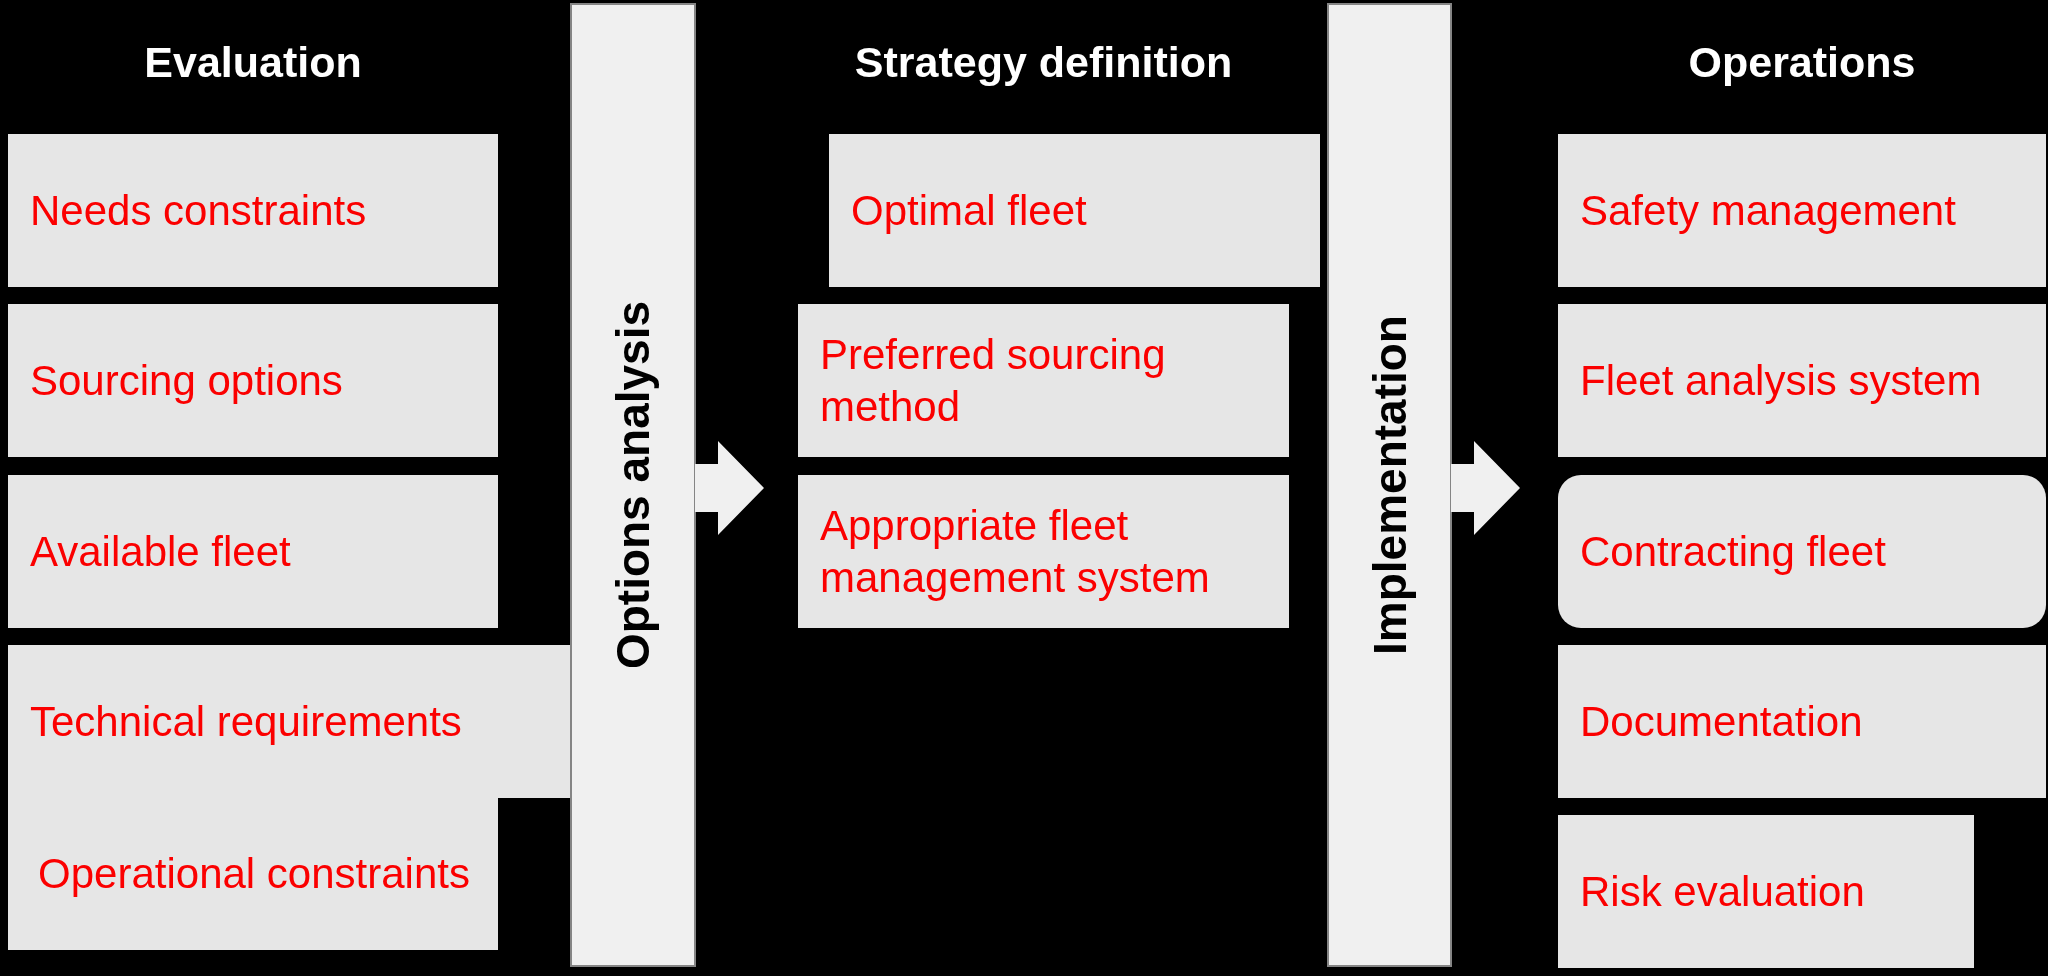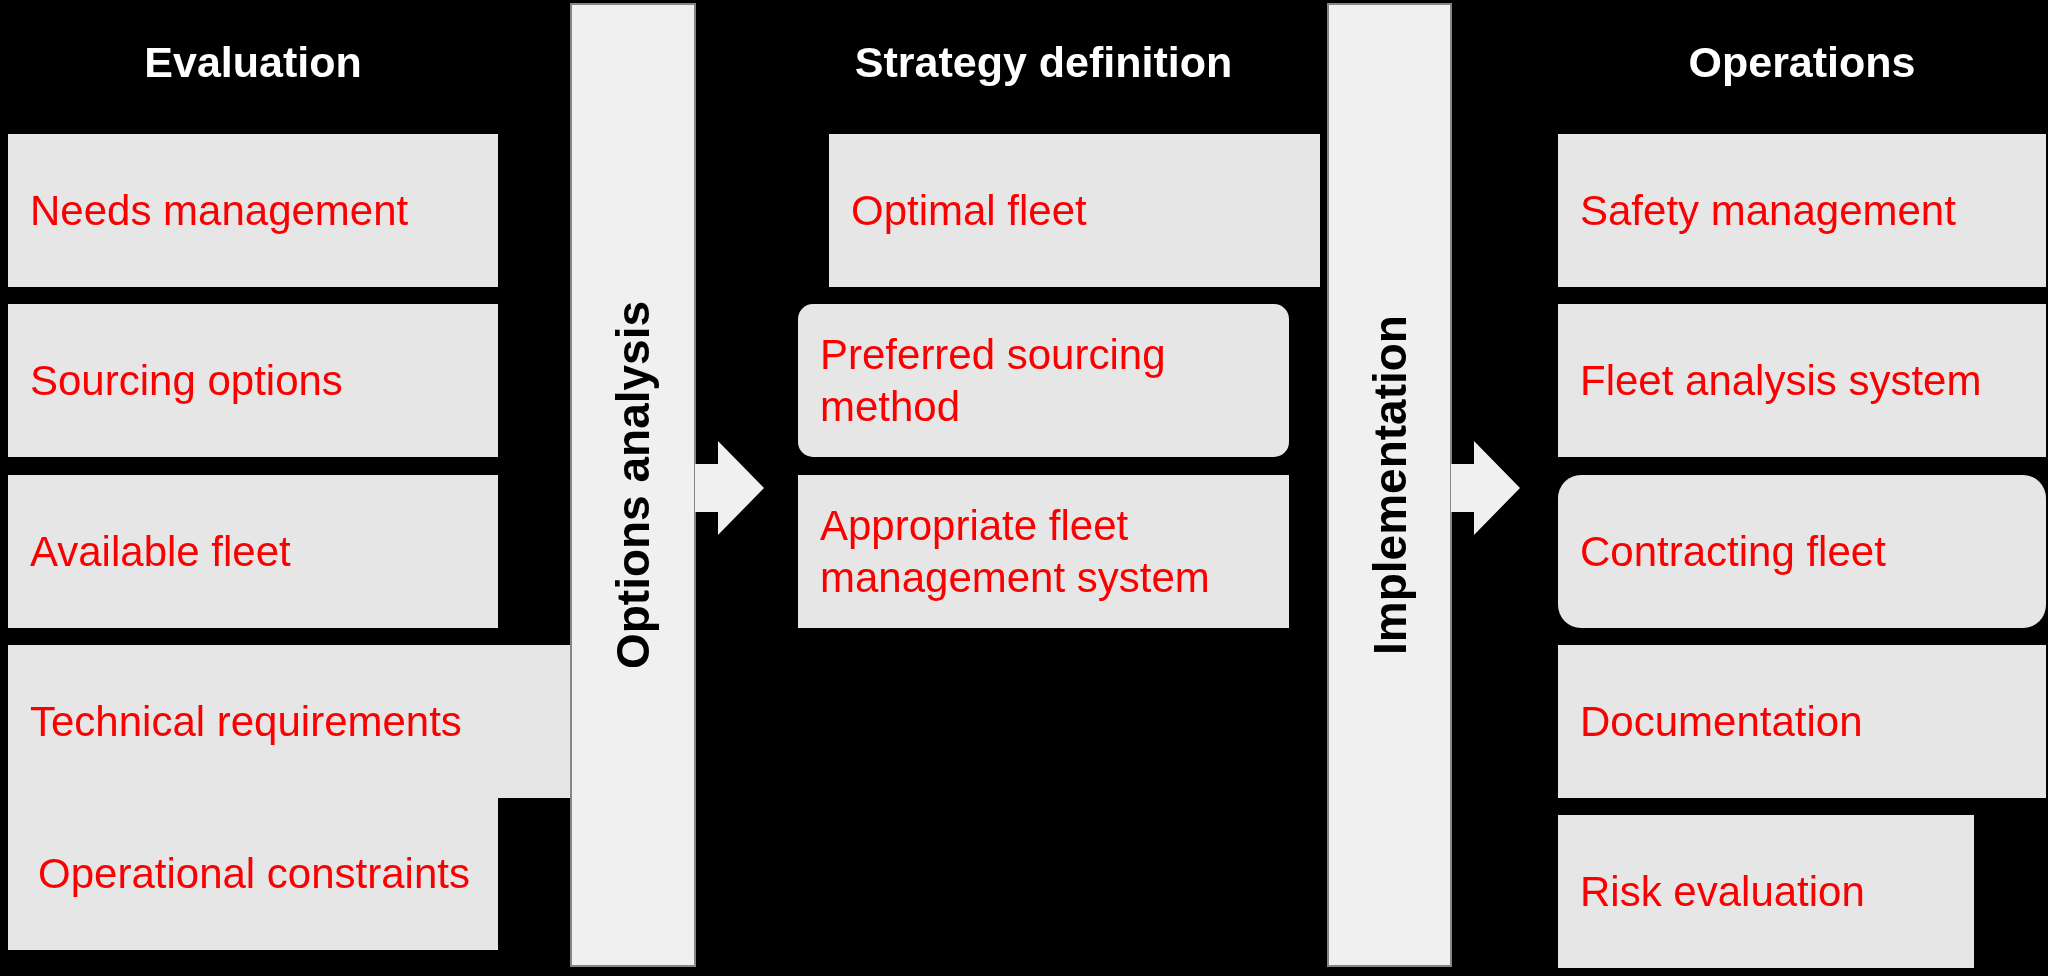--- a/index.html
+++ b/index.html
@@ -67,21 +67,21 @@
 </head>
 <body>
 
 <div class="canvas">
 
   <div class="hdr" style="left:8px; width:490px;">Evaluation</div>
   <div class="hdr" style="left:798px; width:491px;">Strategy definition</div>
   <div class="hdr" style="left:1558px; width:488px;">Operations</div>
 
   <div class="box" style="left:8px; top:134px; width:490px;">
-    <span>Needs management</span>
+    <span>Needs constraints</span>
   </div>
   <div class="box" style="left:8px; top:304px; width:490px;">
     <span>Sourcing options</span>
   </div>
   <div class="box" style="left:8px; top:475px; width:490px;">
     <span>Available fleet</span>
   </div>
   <div class="box" style="left:8px; top:645px; width:576px;">
     <span>Technical requirements</span>
   </div>
@@ -92,21 +92,21 @@
   <div class="bar" style="left:570px; width:126px;">
     <span class="bar-label">Options analysis</span>
   </div>
   <svg class="arrow" style="left:695px; top:441px;" width="69" height="94" viewBox="0 0 69 94">
     <polygon points="0,23 23,23 23,0 69,47 23,94 23,71 0,71"></polygon>
   </svg>
 
   <div class="box" style="left:798px; top:134px; width:491px;margin-left:31px;">
     <span>Optimal fleet</span>
   </div>
-  <div class="box" style="left:798px; top:304px; width:491px;border-radius:15px;">
+  <div class="box" style="left:798px; top:304px; width:491px;">
     <span>Preferred sourcing method</span>
   </div>
   <div class="box" style="left:798px; top:475px; width:491px;">
     <span>Appropriate fleet management system</span>
   </div>
 
   <div class="bar" style="left:1327px; width:125px;">
     <span class="bar-label">Implementation</span>
   </div>
   <svg class="arrow" style="left:1451px; top:441px;" width="69" height="94" viewBox="0 0 69 94">

